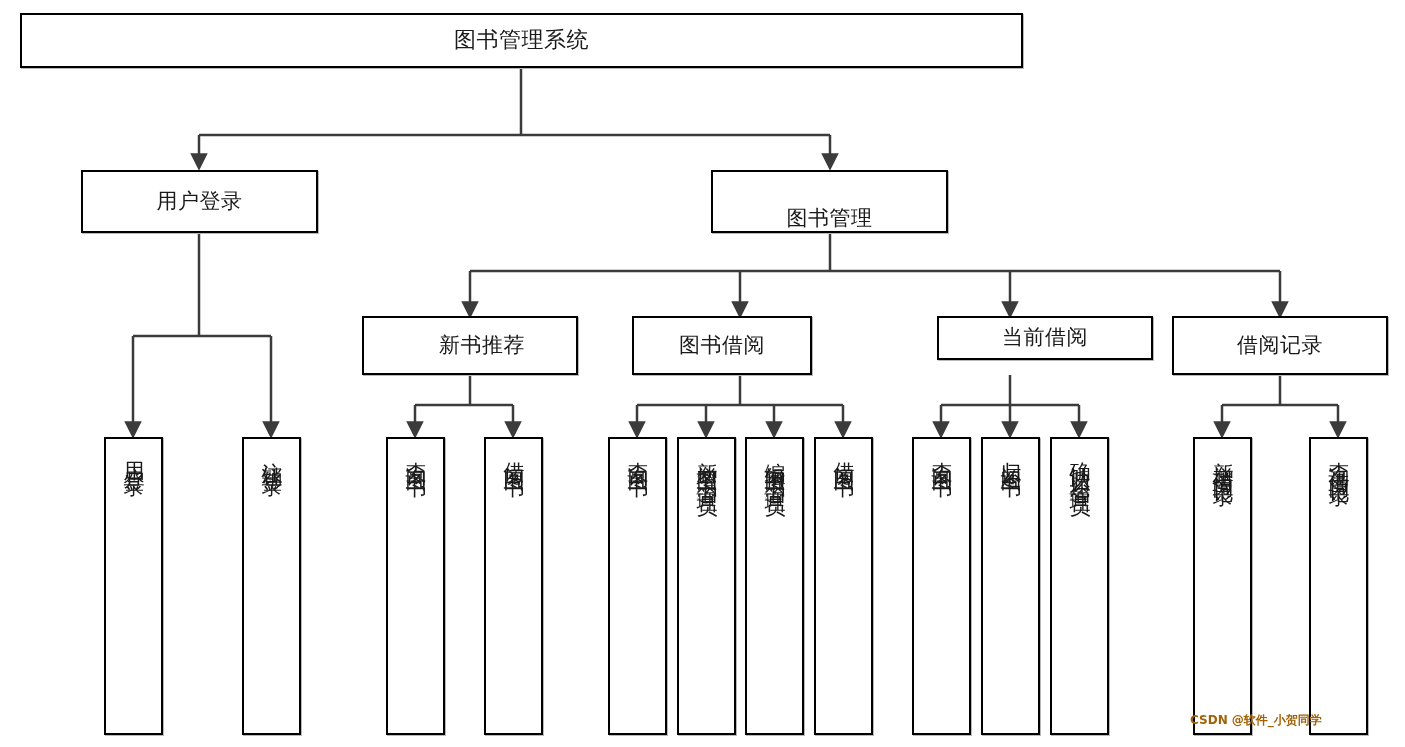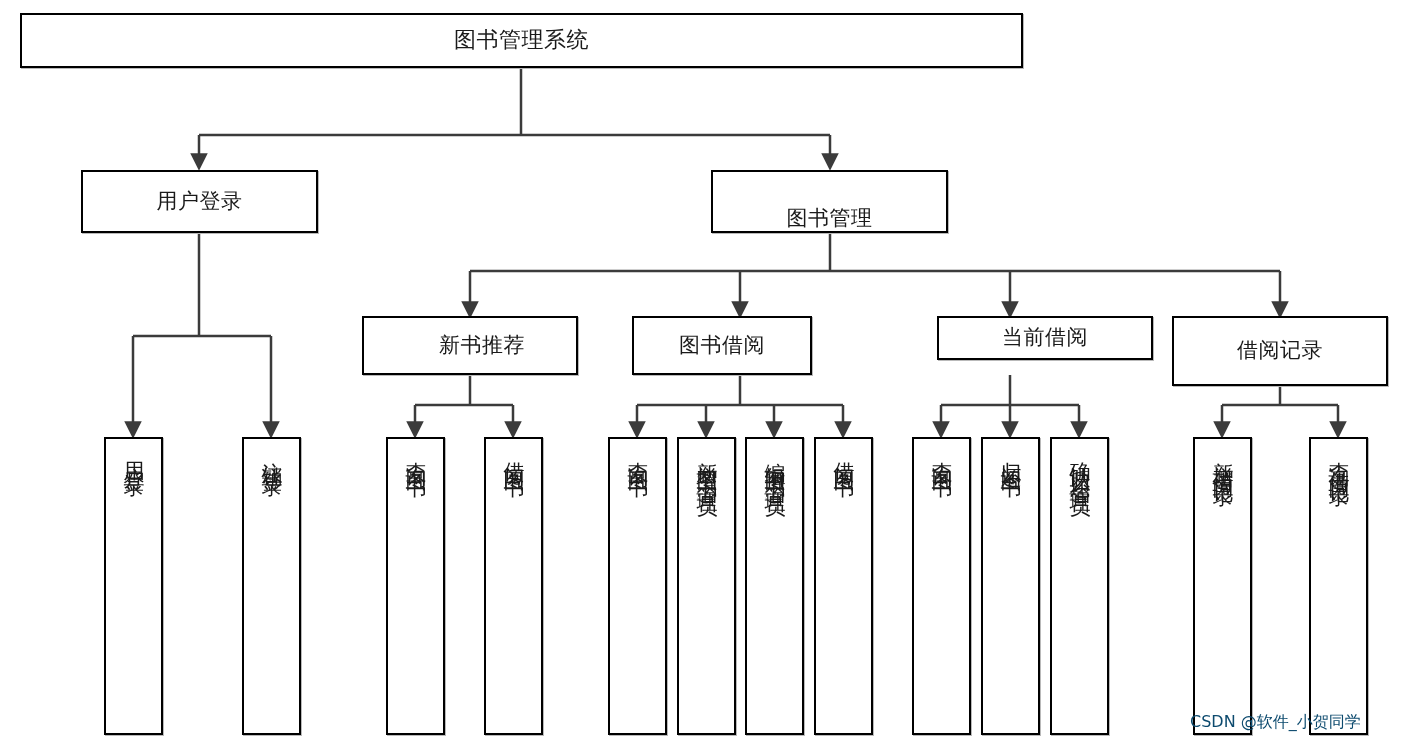--- a/index.html
+++ b/index.html
@@ -62,24 +62,25 @@
     left: 0;
     top: 0;
     width: 1405px;
     height: 747px;
     pointer-events: none;
   }
   .watermark {
     position: absolute;
     left: 1190px;
     top: 712px;
-    font-size: 16px;
-    color: #0c4a6e;
+    font-size: 12px;
+    color: #a16207;
     white-space: nowrap;
     font-family: "DejaVu Sans", "Liberation Sans", sans-serif;
+    font-weight: bold;
   }
 </style>
 </head>
 <body>
 
 <div id="canvas">
 
   <svg id="edges" viewBox="0 0 1405 747" xmlns="http://www.w3.org/2000/svg">
     <defs>
       <marker id="arrow" viewBox="0 0 12 12" refX="6" refY="6" markerWidth="7" markerHeight="7" orient="auto-start-reverse">
@@ -143,21 +144,21 @@
 
   <div class="node horiz" style="left:362px; top:316px; width:216px; height:59px;padding-left:24px;">
     <span class="label">新书推荐</span>
   </div>
   <div class="node horiz" style="left:632px; top:316px; width:180px; height:59px;">
     <span class="label">图书借阅</span>
   </div>
   <div class="node horiz" style="left:902px; top:316px; width:216px; height:44px;margin-left:35px;">
     <span class="label">当前借阅</span>
   </div>
-  <div class="node horiz" style="left:1172px; top:316px; width:216px; height:70px;">
+  <div class="node horiz" style="left:1172px; top:316px; width:216px; height:59px;">
     <span class="label">借阅记录</span>
   </div>
 
   <div class="node vert" style="left:104px; top:437px; width:59px; height:298px;">
     <span class="label">用户登录</span>
   </div>
   <div class="node vert" style="left:242px; top:437px; width:59px; height:298px;">
     <span class="label">注销登录</span>
   </div>
 

